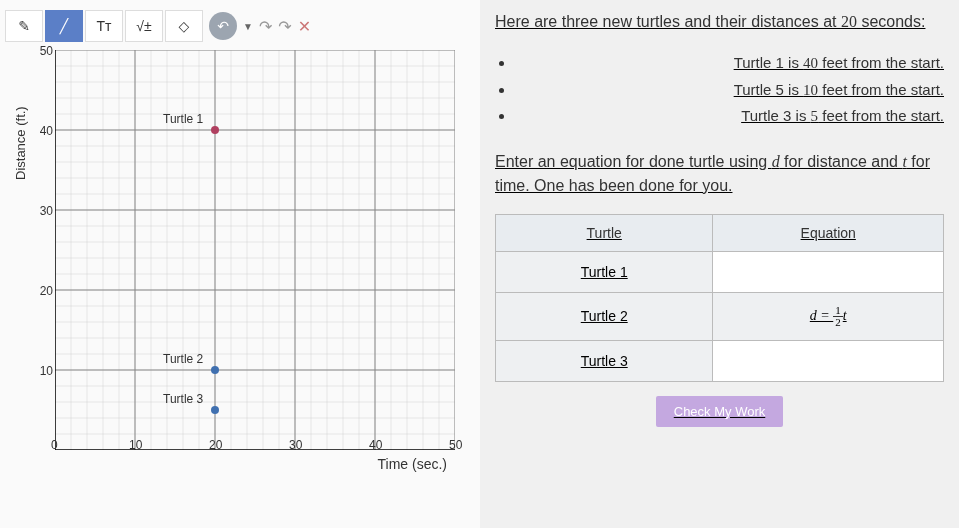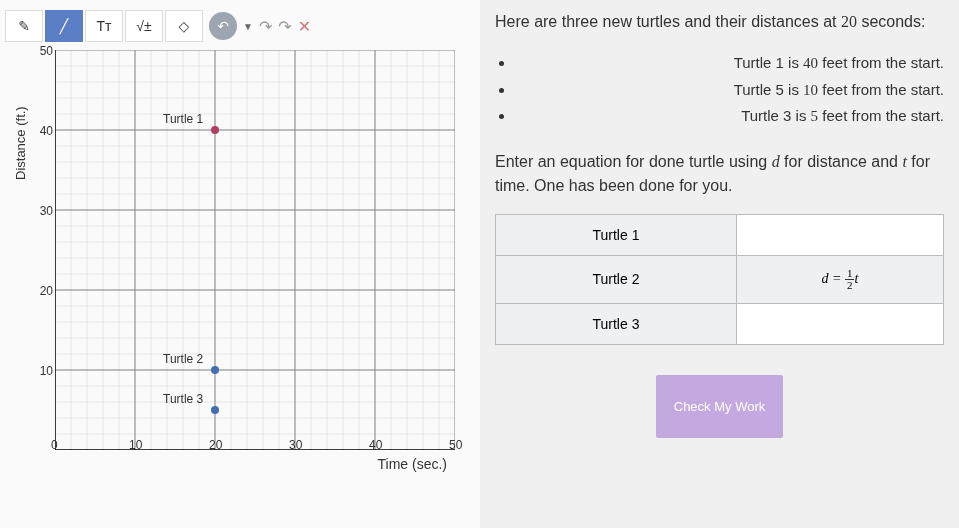--- a/index.html
+++ b/index.html
@@ -1,19 +1,19 @@
 <!DOCTYPE html>
 <html><head>
   <meta charset="utf-8">
   <style>
     * { box-sizing: border-box; margin: 0; padding: 0; }
     body { font-family: Arial, sans-serif; background: #f5f5f5; width: 959px; height: 528px; overflow: hidden; position: relative; }
     .container { display: flex; height: 100%; }
     .left-panel { width: 480px; padding: 10px 5px; background: #fafafa; }
-    .right-panel { flex: 1; padding: 10px 15px; background: #f0f0f0; }
+    .right-panel { flex: 1; padding: 10px 15px; background: #f0f0f0; text-decoration: underline; }
     .toolbar { display: flex; gap: 2px; margin-bottom: 8px; align-items: center; }
     .tool-btn { width: 38px; height: 32px; background: #fff; border: 1px solid #ddd; display: flex; align-items: center; justify-content: center; font-size: 14px; cursor: pointer; color: #333; }
     .tool-btn.active { background: #5b7fc7; color: #fff; border-color: #5b7fc7; }
     .tool-btn.undo-active { background: #9ca5b0; border-radius: 50%; color: #fff; width: 28px; height: 28px; border: none; }
     .undo-redo-close { display: flex; gap: 6px; align-items: center; margin-left: 4px; }
     .dropdown-caret { font-size: 10px; color: #666; cursor: pointer; }
     .redo-icon, .close-icon { color: #999; font-size: 16px; cursor: pointer; }
     .close-icon { color: #c77; }
     .chart-area { position: relative; width: 460px; height: 420px; margin-left: 10px; }
     .y-label { position: absolute; left: -2px; top: 130px; transform: rotate(-90deg); transform-origin: left top; font-size: 13px; color: #333; }
@@ -27,21 +27,21 @@
     .bullet-list li { font-size: 15px; color: #333; line-height: 1.7; }
     .math-var { font-style: italic; font-family: 'Times New Roman', serif; }
     .math-num { font-family: 'Times New Roman', serif; }
     .answer-table { width: 100%; border-collapse: collapse; margin-top: 10px; background: #f8f8f8; border: 1px solid #bbb; }
     .answer-table th { background: #e8ecf0; border: 1px solid #bbb; padding: 10px; font-weight: normal; font-size: 14px; color: #333; text-align: center; }
     .answer-table td { border: 1px solid #bbb; padding: 12px; font-size: 14px; text-align: center; background: #eef0f2; }
     .answer-table td.input-cell { background: #fff; cursor: text; }
     .fraction { display: inline-block; vertical-align: middle; text-align: center; font-size: 11px; line-height: 1; font-family: 'Times New Roman', serif; }
     .fraction .num { display: block; border-bottom: 1px solid #333; padding: 0 2px; }
     .fraction .den { display: block; padding: 0 2px; }
-    .check-btn { display: block; margin: 30px auto 0; padding: 24px 18px; background: #c4a8e0; color: #fff; border: none; font-size: 13px; cursor: pointer; border-radius: 2px; }
+    .check-btn { display: block; margin: 14px auto 0; padding: 8px 18px; background: #c4a8e0; color: #fff; border: none; font-size: 13px; cursor: pointer; border-radius: 2px; }
   </style>
 </head>
 <body>
 
 <div class="container">
   <div class="left-panel">
     <div class="toolbar">
       <div class="tool-btn">
           <span>✎</span>
         </div>
@@ -173,20 +173,24 @@
       <li><span>Turtle 1 is </span><span class="math-num">40</span><span> feet from the start.</span></li>
       <li><span>Turtle 5 is </span><span class="math-num">10</span><span> feet from the start.</span></li>
       <li><span>Turtle 3 is </span><span class="math-num">5</span><span> feet from the start.</span></li>
     </ul>
     <p class="instruction-text">
       <span>Enter an equation for done turtle using </span><span class="math-var">d</span><span> for distance and </span><span class="math-var">t</span><span> for time. One has been done for you.</span>
     </p>
 
     <table class="answer-table">
       <tbody>
+          <tr>
+        <th>Turtle</th>
+        <th>Equation</th>
+      </tr>
       <tr>
         <td>Turtle 1</td>
         <td class="input-cell"></td>
       </tr>
       <tr>
         <td>Turtle 2</td>
         <td>
           <span class="math-var">d = </span><span class="fraction"><span class="num">1</span><span class="den">2</span></span><span class="math-var">t</span>
         </td>
       </tr>

